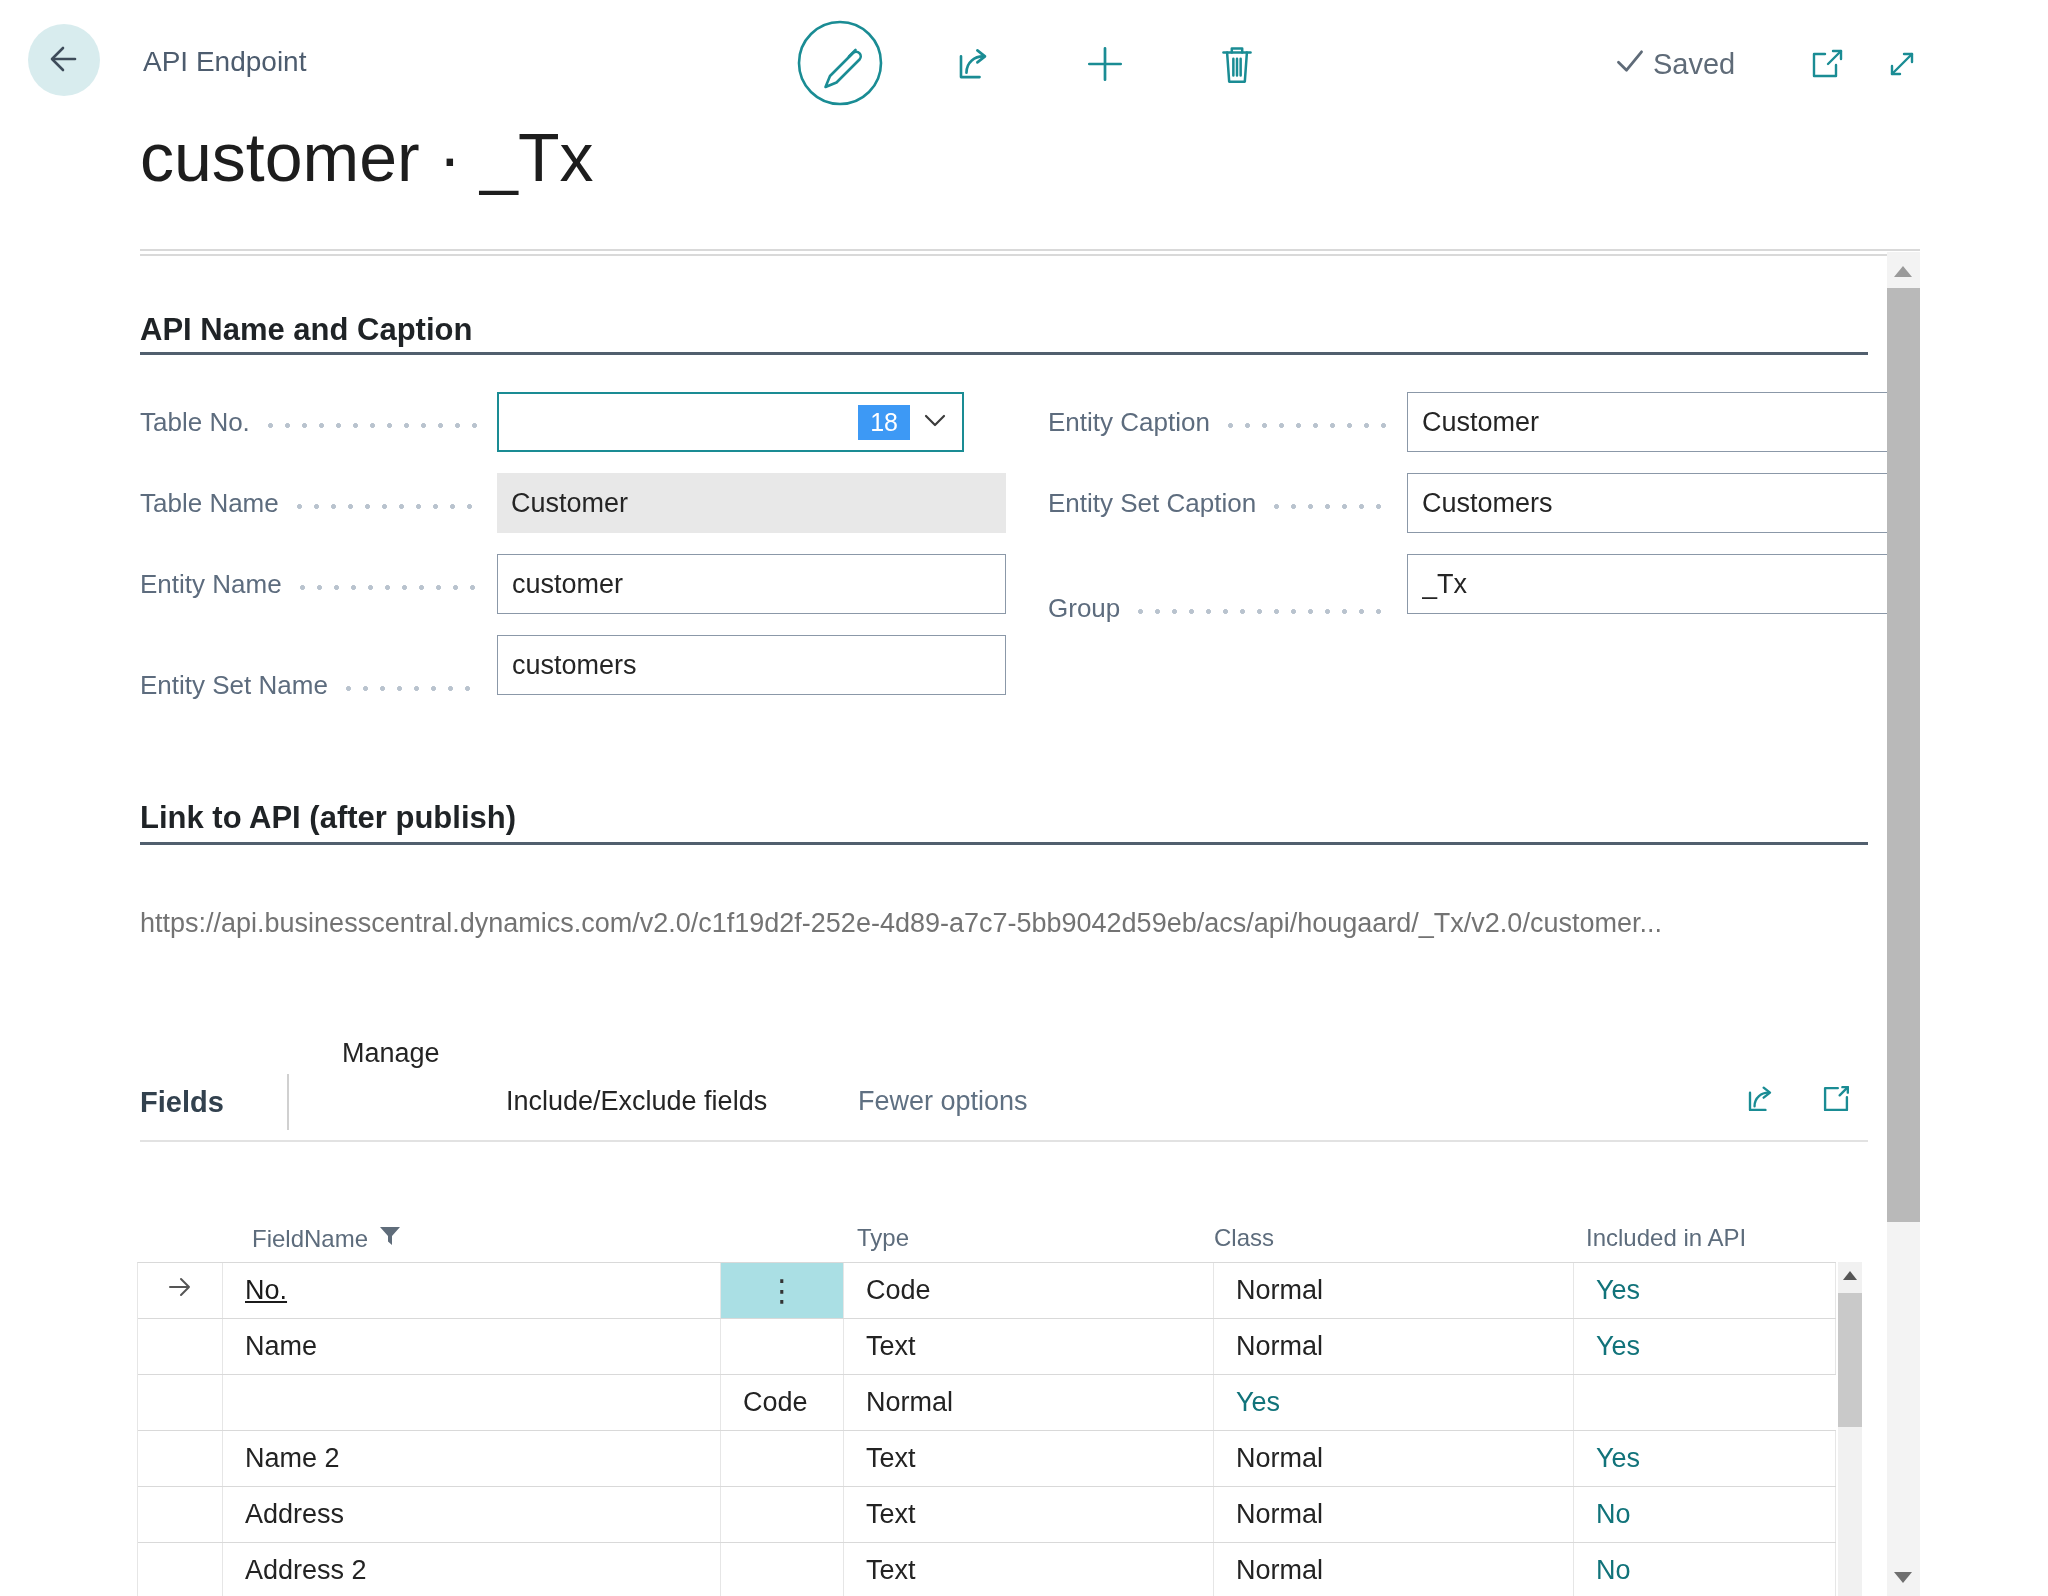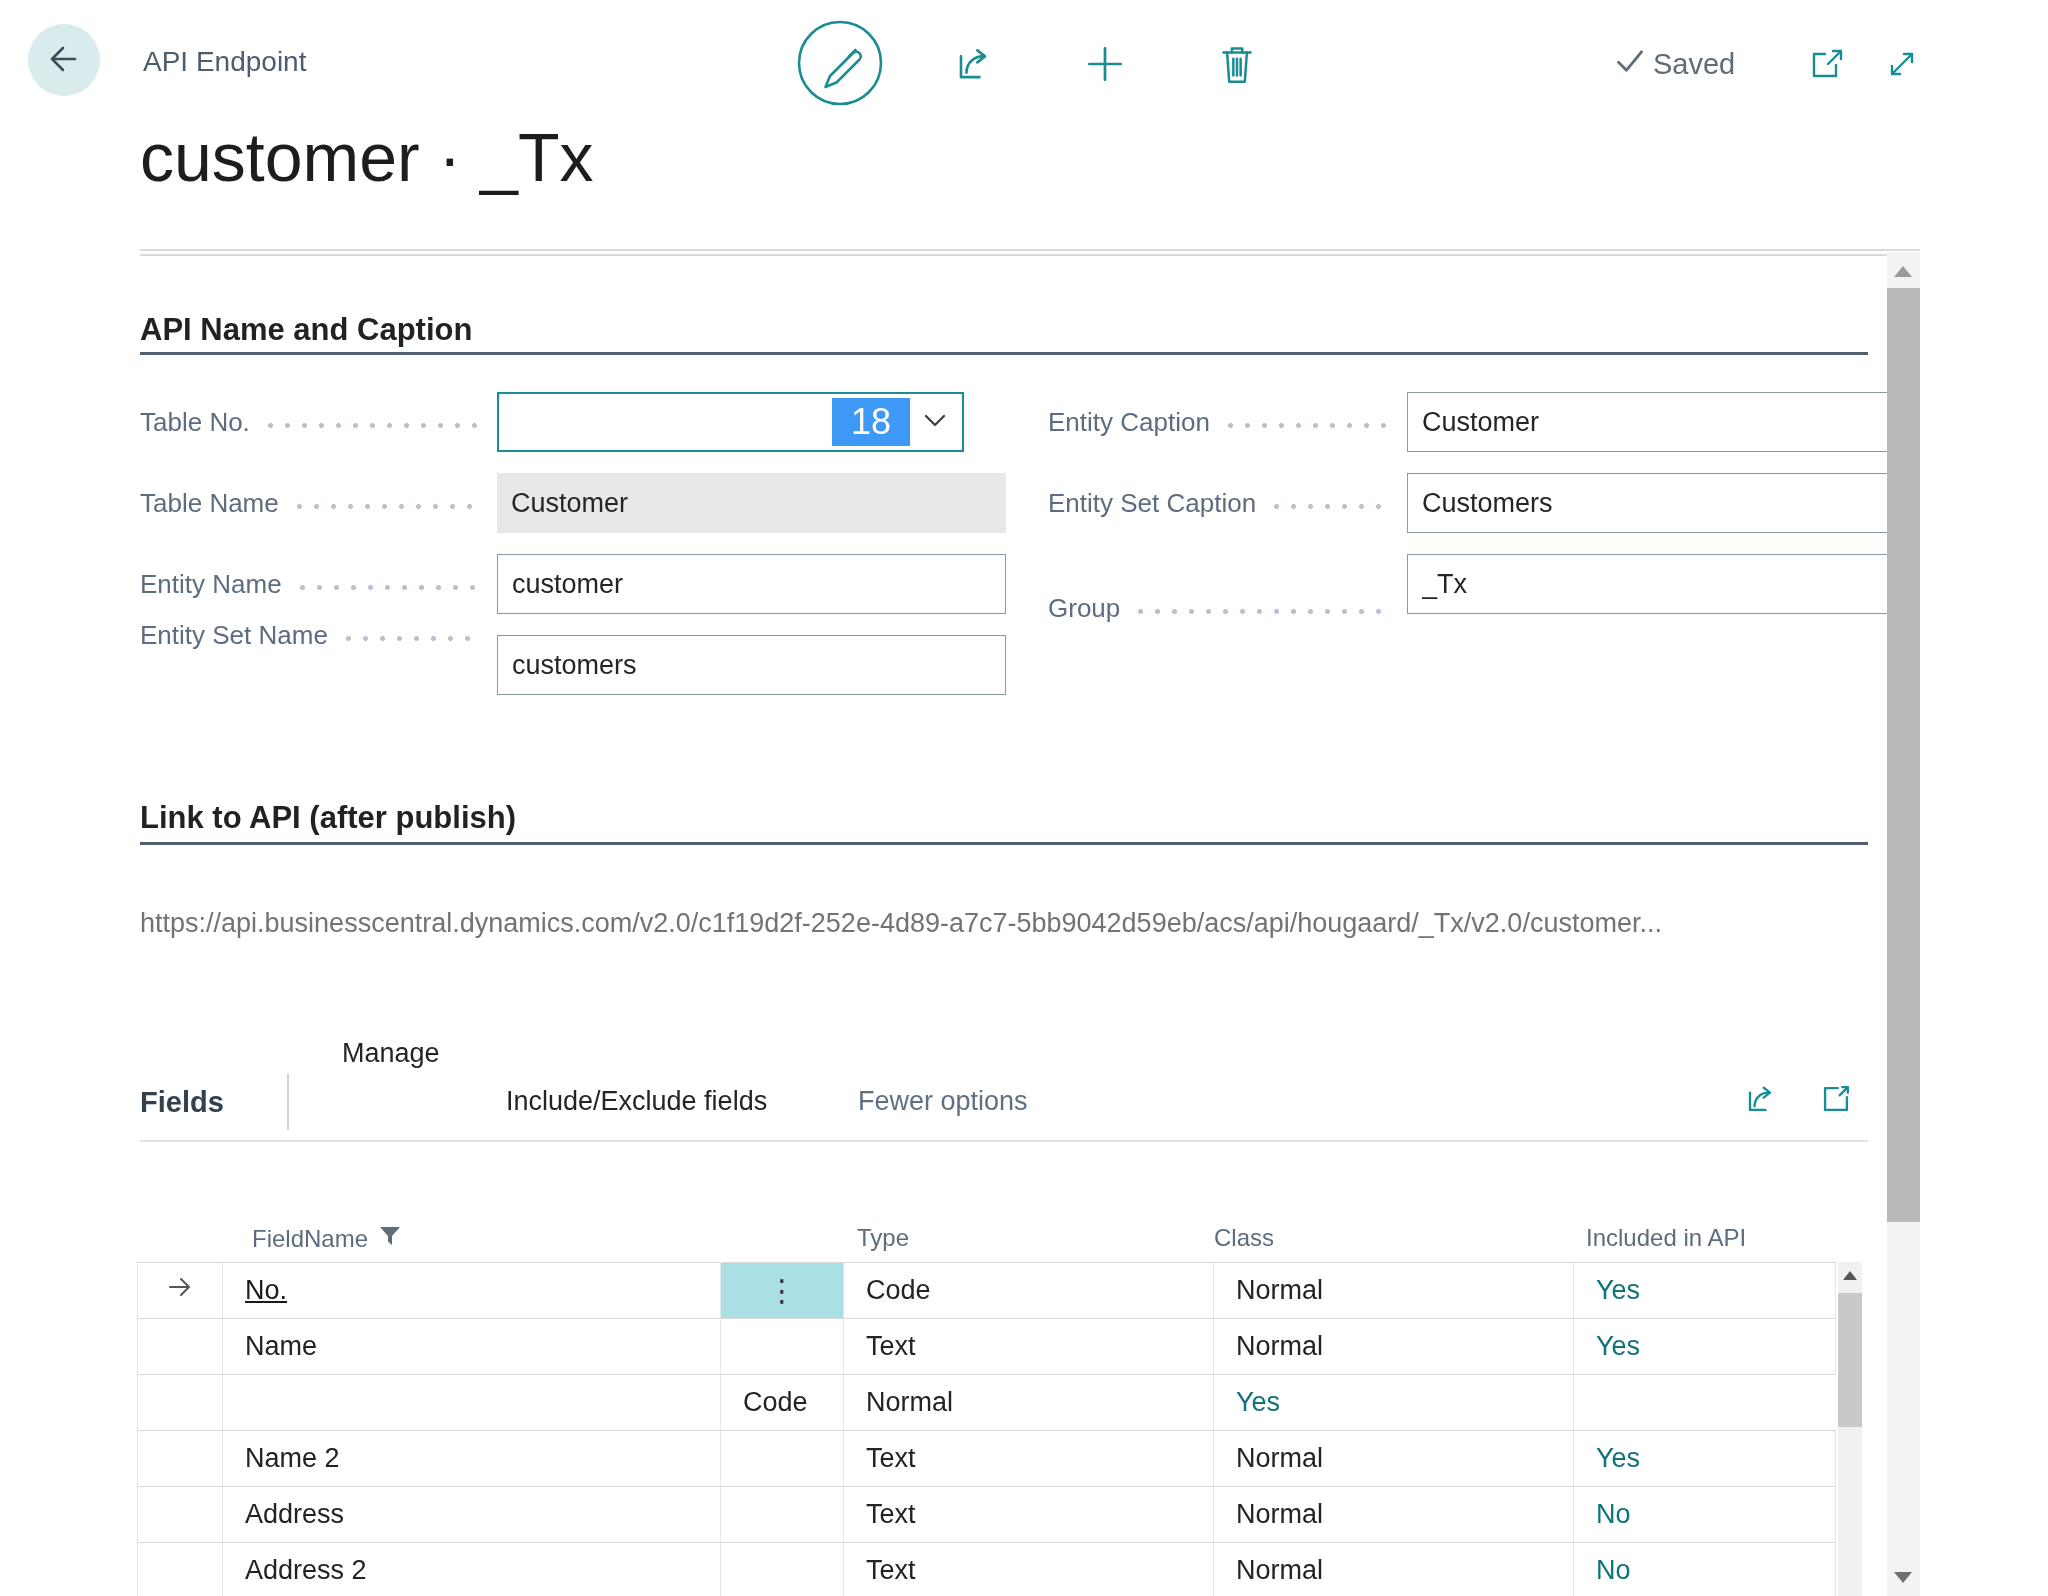--- a/index.html
+++ b/index.html
@@ -33,21 +33,21 @@
   .flabel{display:flex;align-items:center;height:60px;font-size:26px;color:#5d6c7e;}
   .flabel .txt{white-space:nowrap;}
   .flabel .dots{flex:1;margin:6px 10px 0 12px;height:5px;
     background-image:radial-gradient(circle,#b9c3ce 2.2px,transparent 2.6px);
     background-size:17px 5px;background-repeat:repeat-x;background-position:0 50%;}
   .finput{height:60px;box-sizing:border-box;border:1.5px solid #8b98a8;background:#fff;
     font-size:27px;color:#252525;padding:0 14px;width:509px;outline:none;}
   .finput.readonly{background:#e8e8e8;border:none;}
   .combo{width:467px;height:60px;box-sizing:border-box;border:2px solid #1a8c94;background:#fff;
     display:flex;align-items:center;justify-content:flex-end;padding-right:12px;gap:10px;}
-  .combo .sel{background:#3d99f5;color:#fff;font-size:36px;padding:3px 19px;}
+  .combo .sel{background:#3d99f5;color:#fff;font-size:25px;padding:3px 12px;}
 
   
   .api-link{font-size:27px;color:#737373;text-decoration:none;white-space:nowrap;}
 
   
   .fields-title{font-size:29px;font-weight:700;color:#32414e;}
   .menu-item{font-size:27px;color:#242424;}
   .menu-item.muted{color:#5f7082;}
   .vdiv{width:2px;background:#d0d0d0;}
 
@@ -168,21 +168,21 @@
     <span class="dots"></span>
 </div>
 <div class="abs flabel" style="left:140px;top:473px;width:350px;">
   <span class="txt">Table Name</span>
     <span class="dots"></span>
 </div>
 <div class="abs flabel" style="left:140px;top:554px;width:350px;">
   <span class="txt">Entity Name</span>
     <span class="dots"></span>
 </div>
-<div class="abs flabel" style="left:140px;top:605px;width:350px;">
+<div class="abs flabel" style="left:140px;top:655px;width:350px;">
   <span class="txt">Entity Set Name</span>
     <span class="dots"></span>
 </div>
 
 <div class="abs combo" style="left:497px;top:392px;">
   <span class="sel">18</span>
   <span>
     <svg width="30" height="24" viewBox="0 0 30 24" fill="none" stroke="#3c3c3c" stroke-width="2.2" stroke-linecap="round" stroke-linejoin="round">
       <path d="M6 8 l9 9 9-9"></path>
     </svg>

